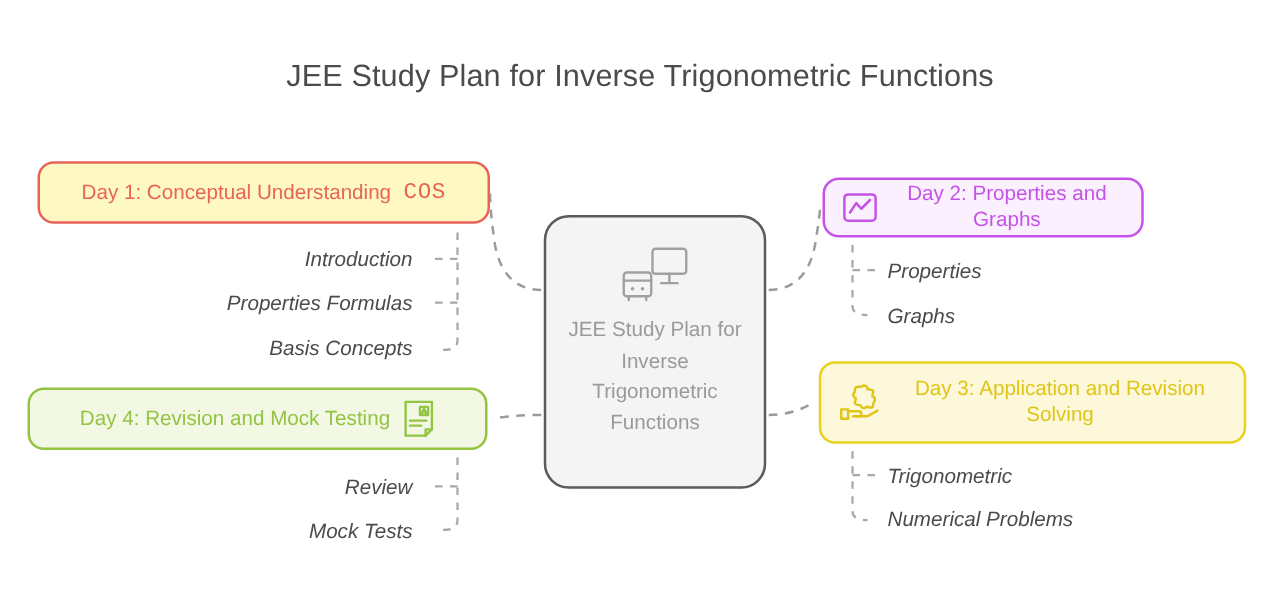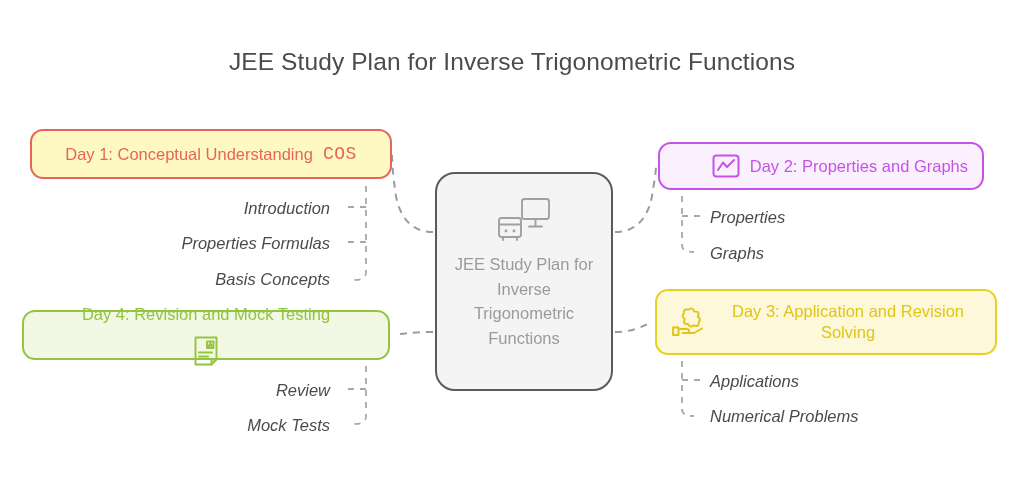--- a/index.html
+++ b/index.html
@@ -119,42 +119,41 @@
   #branch-day1 .branch-label { color: #e8645a; }
   #branch-day1 .cos-icon {
     font-family: "Liberation Mono", "DejaVu Sans Mono", monospace;
     font-size: 18px;
     color: #e8645a;
     letter-spacing: 0.5px;
   }
 
   #branch-day2 {
     left: 658px; top: 142px;
-    width: 326px; height: 48px;
+    width: 257px; height: 48px;
     border-color: #c653e8;
     background: #fbf0fe;
-    justify-content: flex-end;
+    justify-content: flex-start;
   }
   #branch-day2 .branch-label { color: #c653e8; }
 
   #branch-day3 {
     left: 655px; top: 289px;
     width: 342px; height: 66px;
     border-color: #e8d11f;
     background: #fcf8d9;
     justify-content: flex-start;
   }
   #branch-day3 .branch-label { color: #e0c518; flex: 1; }
 
   #branch-day4 {
     left: 22px;  top: 310px;
     width: 368px; height: 50px;
     border-color: #93c442;
     background: #f2f8e4;
-    flex-direction: column;
   }
   #branch-day4 .branch-label { color: #93c442; }
 
   
   .subitem {
     position: absolute;
     font-size: 16.5px;
     color: #4b4b4b;
     line-height: 20px;
     white-space: nowrap;
@@ -251,16 +250,16 @@
   <div class="subitem left" style="left:130px; top:198px; width:200px;">Introduction</div>
   <div class="subitem left" style="left:130px; top:233px; width:200px;">Properties Formulas</div>
   <div class="subitem left" style="left:130px; top:269px; width:200px;">Basis Concepts</div>
 
   <div class="subitem left" style="left:130px; top:380px; width:200px;">Review</div>
   <div class="subitem left" style="left:130px; top:415px; width:200px;">Mock Tests</div>
 
   <div class="subitem right" style="left:710px; top:207px;">Properties</div>
   <div class="subitem right" style="left:710px; top:243px;">Graphs</div>
 
-  <div class="subitem right" style="left:710px; top:371px;">Applications</div>
+  <div class="subitem right" style="left:710px; top:371px;">Trigonometric</div>
   <div class="subitem right" style="left:710px; top:406px;">Numerical Problems</div>
 
 </div>
 
 </body></html>

